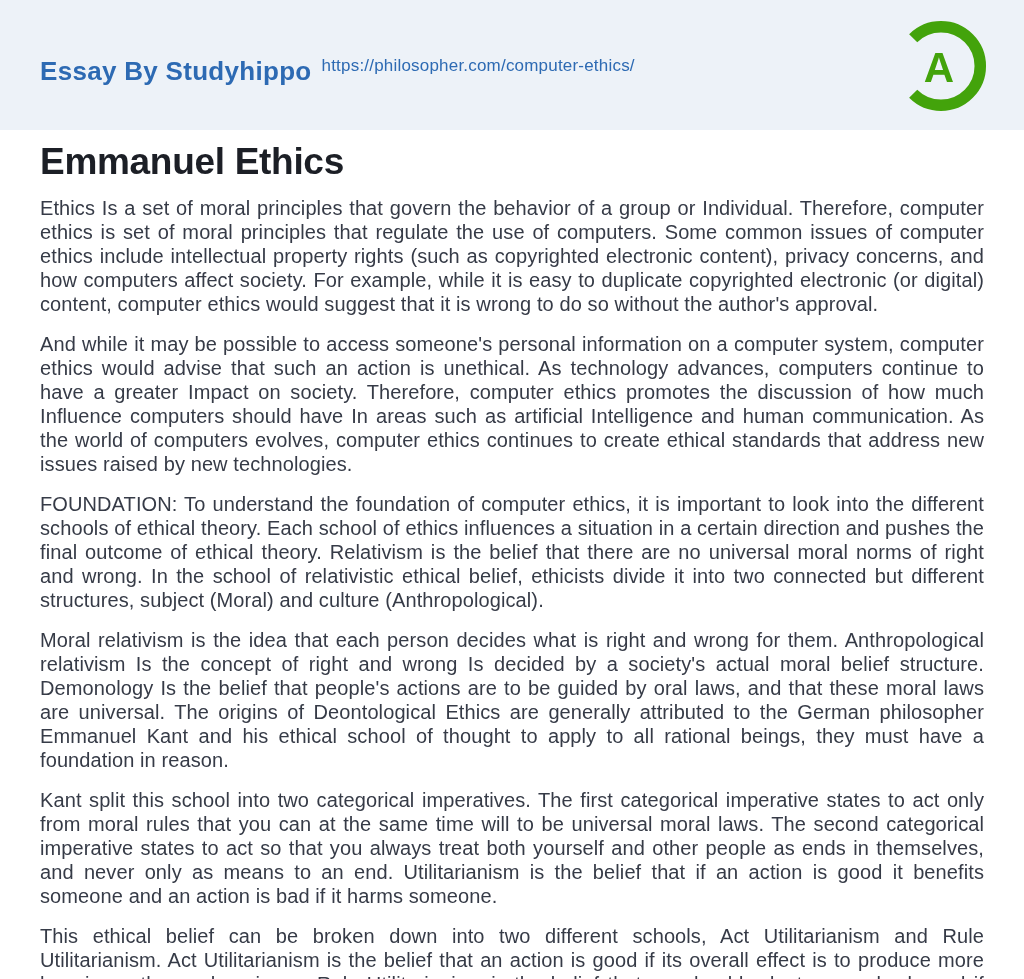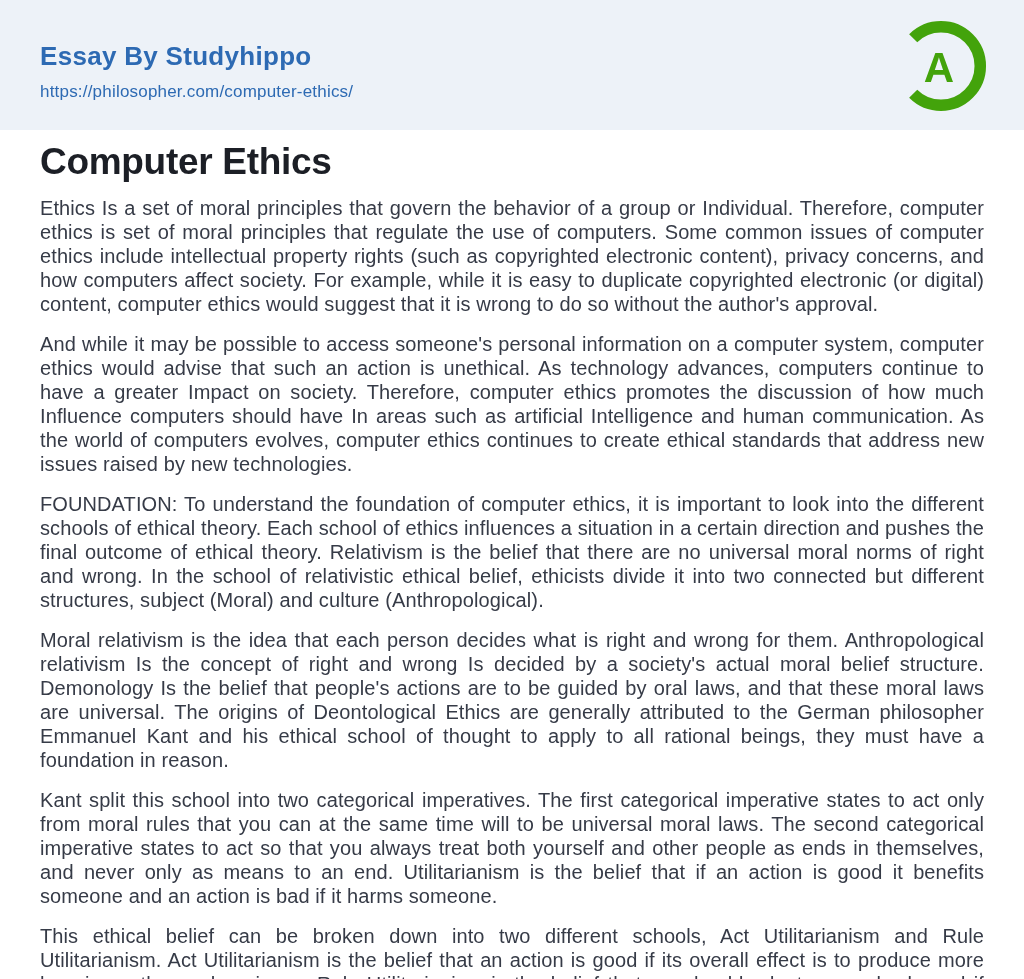--- a/index.html
+++ b/index.html
@@ -17,21 +17,21 @@
     width: 100%;
     height: 130px;
     background: #edf2f8;
     display: flex;
     align-items: center;
     justify-content: space-between;
     padding: 0 37px 0 40px;
   }
   .header-text {
     display: flex;
-    flex-direction: column;
+    flex-direction: row;
     gap: 10px;
     padding-top: 12px;
   }
   .site-title {
     color: #2d6ab3;
     font-size: 26px;
     font-weight: bold;
     letter-spacing: 0.3px;
     text-decoration: none;
     cursor: pointer;
@@ -82,21 +82,21 @@
   </div>
   <div class="logo-wrap">
     <svg width="92" height="92" viewBox="0 0 92 92">
       <path d="M 18.2 18.2 A 39.3 39.3 0 1 1 18.2 73.8" fill="none" stroke="#43a30b" stroke-width="11.5" stroke-linecap="butt"></path>
       <text x="44" y="61.5" text-anchor="middle" font-family="Liberation Sans, sans-serif" font-size="42" font-weight="700" fill="#43a30b">A</text>
     </svg>
   </div>
 </header>
 
 <main class="article">
-  <h1 class="article-title">Computer Ethics</h1>
+  <h1 class="article-title">Emmanuel Ethics</h1>
 
   <p>Ethics Is a set of moral principles that govern the behavior of a group or Individual. Therefore, computer ethics is set of moral principles that regulate the use of computers. Some common issues of computer ethics include intellectual property rights (such as copyrighted electronic content), privacy concerns, and how computers affect society. For example, while it is easy to duplicate copyrighted electronic (or digital) content, computer ethics would suggest that it is wrong to do so without the author's approval.</p>
   <p>And while it may be possible to access someone's personal information on a computer system, computer ethics would advise that such an action is unethical. As technology advances, computers continue to have a greater Impact on society. Therefore, computer ethics promotes the discussion of how much Influence computers should have In areas such as artificial Intelligence and human communication. As the world of computers evolves, computer ethics continues to create ethical standards that address new issues raised by new technologies.</p>
   <p>FOUNDATION: To understand the foundation of computer ethics, it is important to look into the different schools of ethical theory. Each school of ethics influences a situation in a certain direction and pushes the final outcome of ethical theory. Relativism is the belief that there are no universal moral norms of right and wrong. In the school of relativistic ethical belief, ethicists divide it into two connected but different structures, subject (Moral) and culture (Anthropological).</p>
   <p>Moral relativism is the idea that each person decides what is right and wrong for them. Anthropological relativism Is the concept of right and wrong Is decided by a society's actual moral belief structure. Demonology Is the belief that people's actions are to be guided by oral laws, and that these moral laws are universal. The origins of Deontological Ethics are generally attributed to the German philosopher Emmanuel Kant and his ethical school of thought to apply to all rational beings, they must have a foundation in reason.</p>
   <p>Kant split this school into two categorical imperatives. The first categorical imperative states to act only from moral rules that you can at the same time will to be universal moral laws. The second categorical imperative states to act so that you always treat both yourself and other people as ends in themselves, and never only as means to an end. Utilitarianism is the belief that if an action is good it benefits someone and an action is bad if it harms someone.</p>
   <p>This ethical belief can be broken down into two different schools, Act Utilitarianism and Rule Utilitarianism. Act Utilitarianism is the belief that an action is good if its overall effect is to produce more happiness than unhappiness. Rule Utilitarianism is the belief that we should adopt a moral rule and if followe</p>
 </main>
 
 </body></html>

